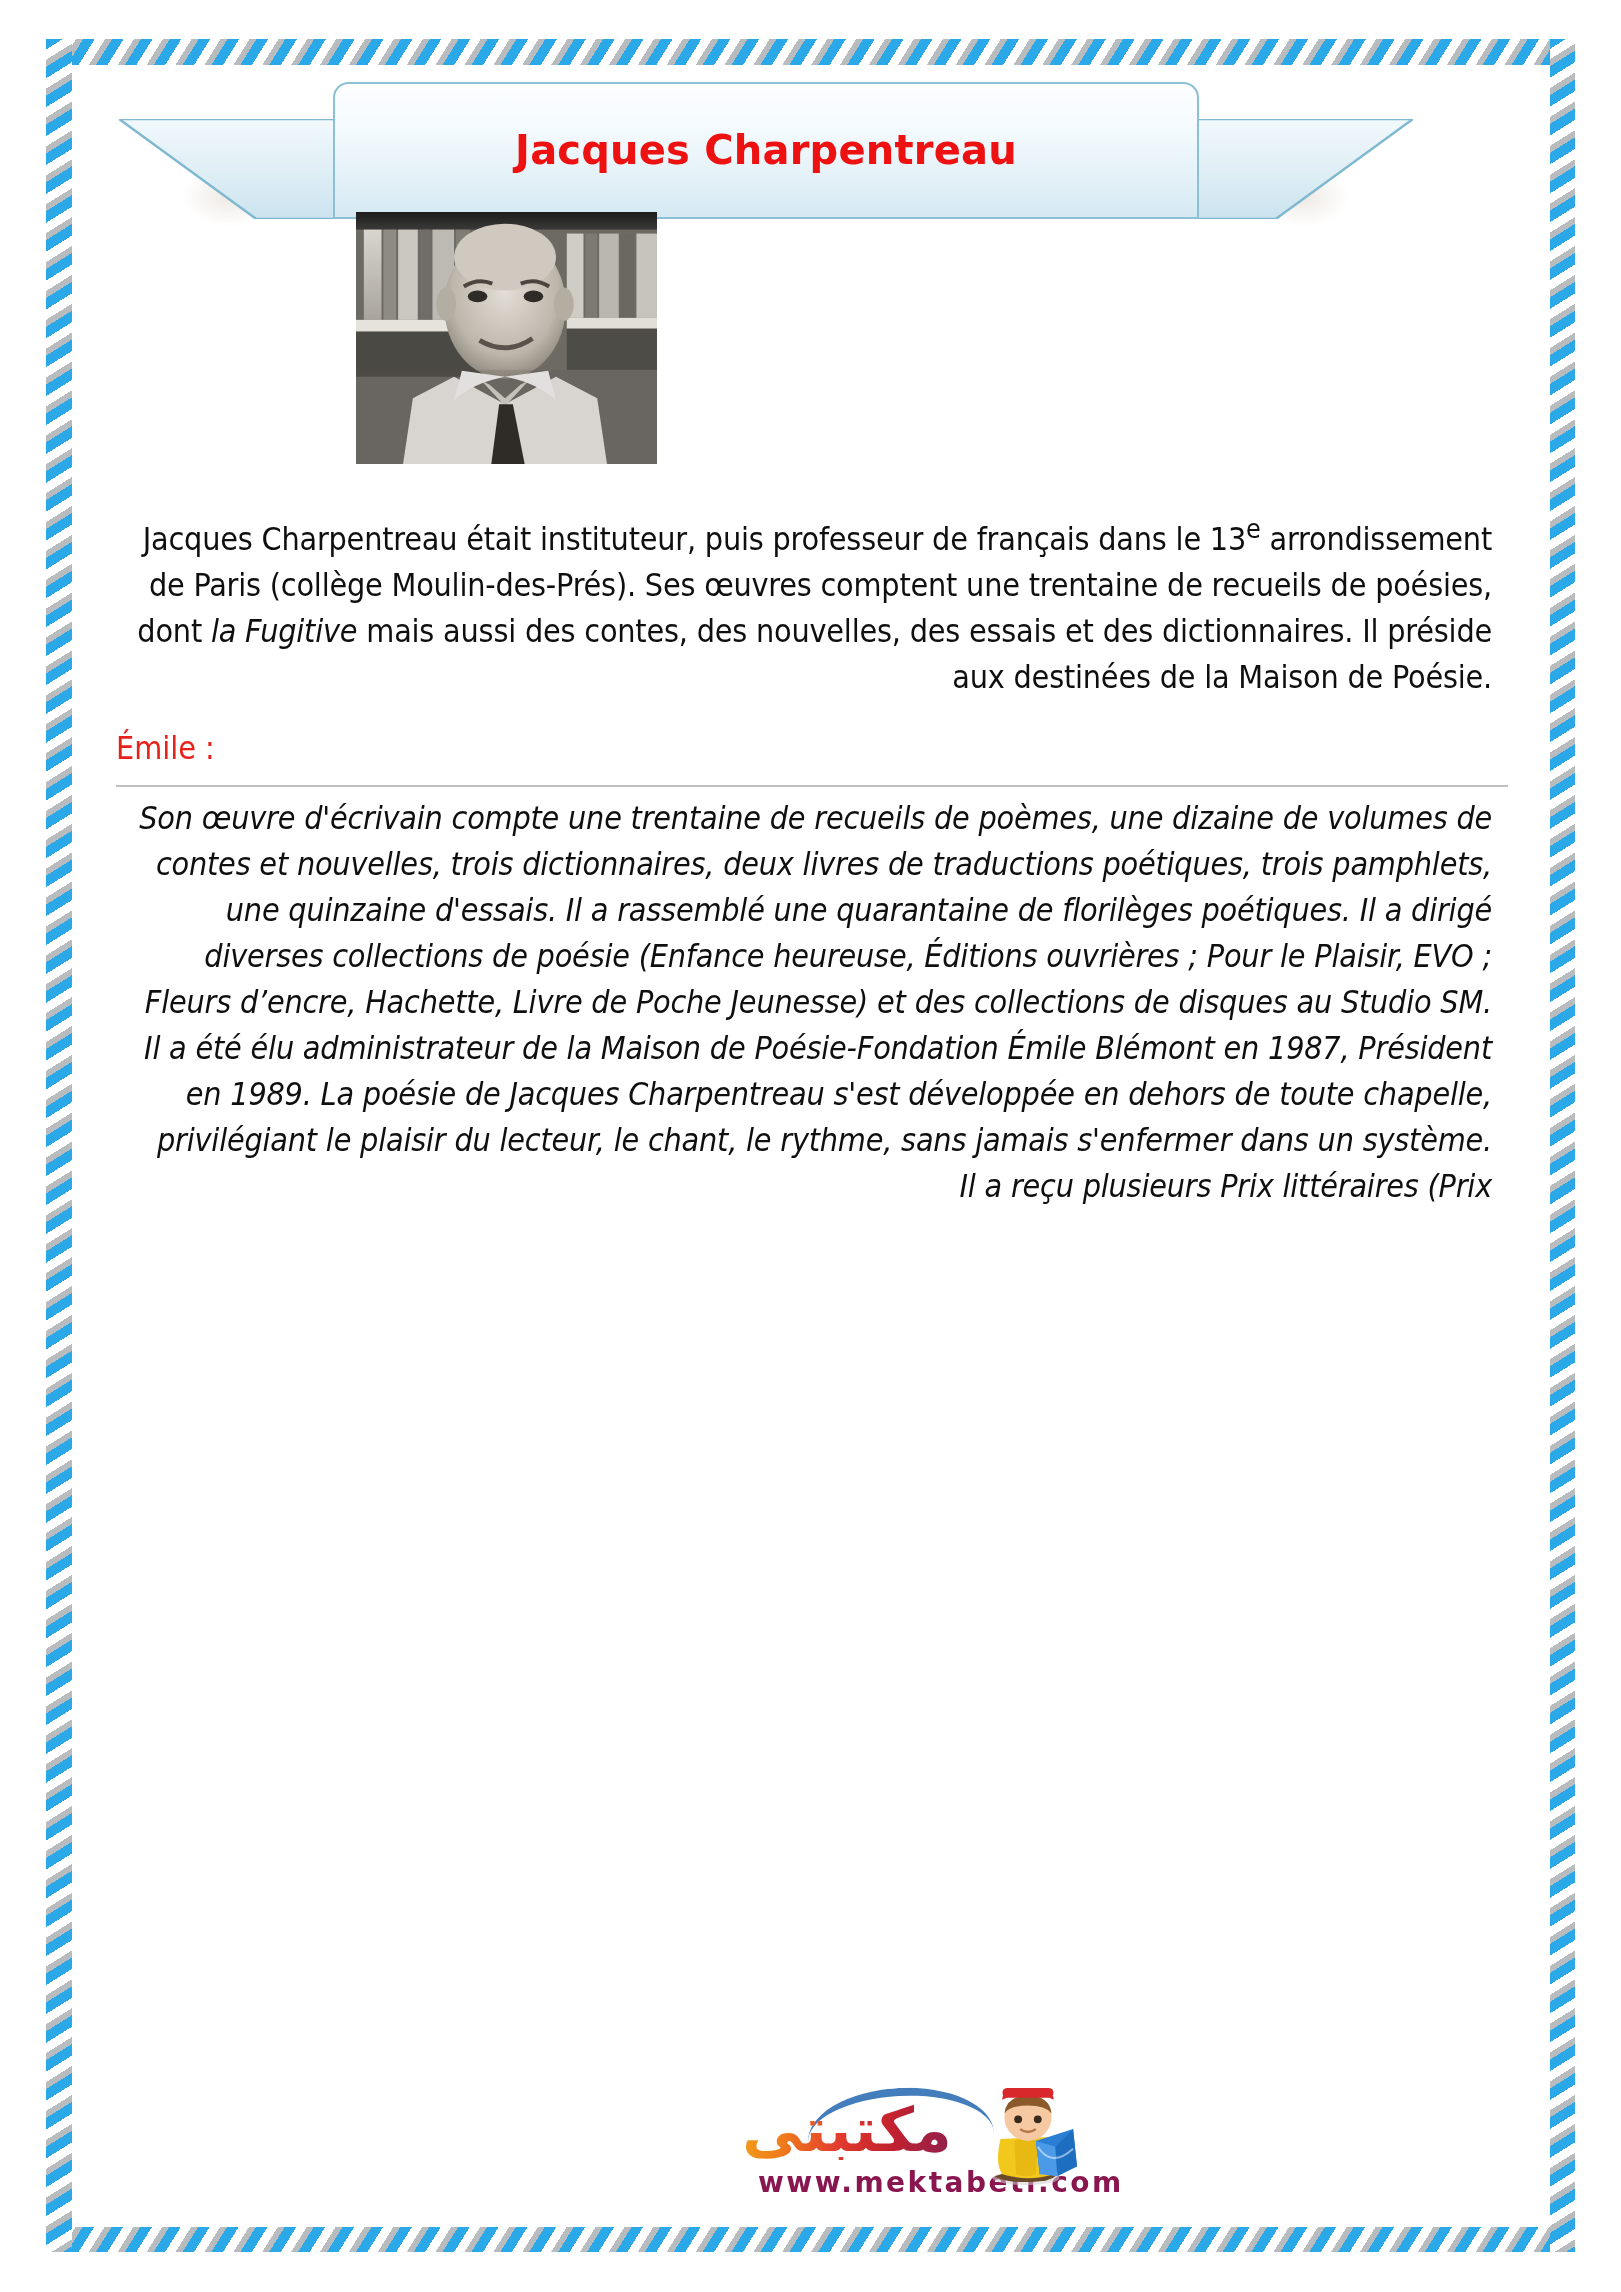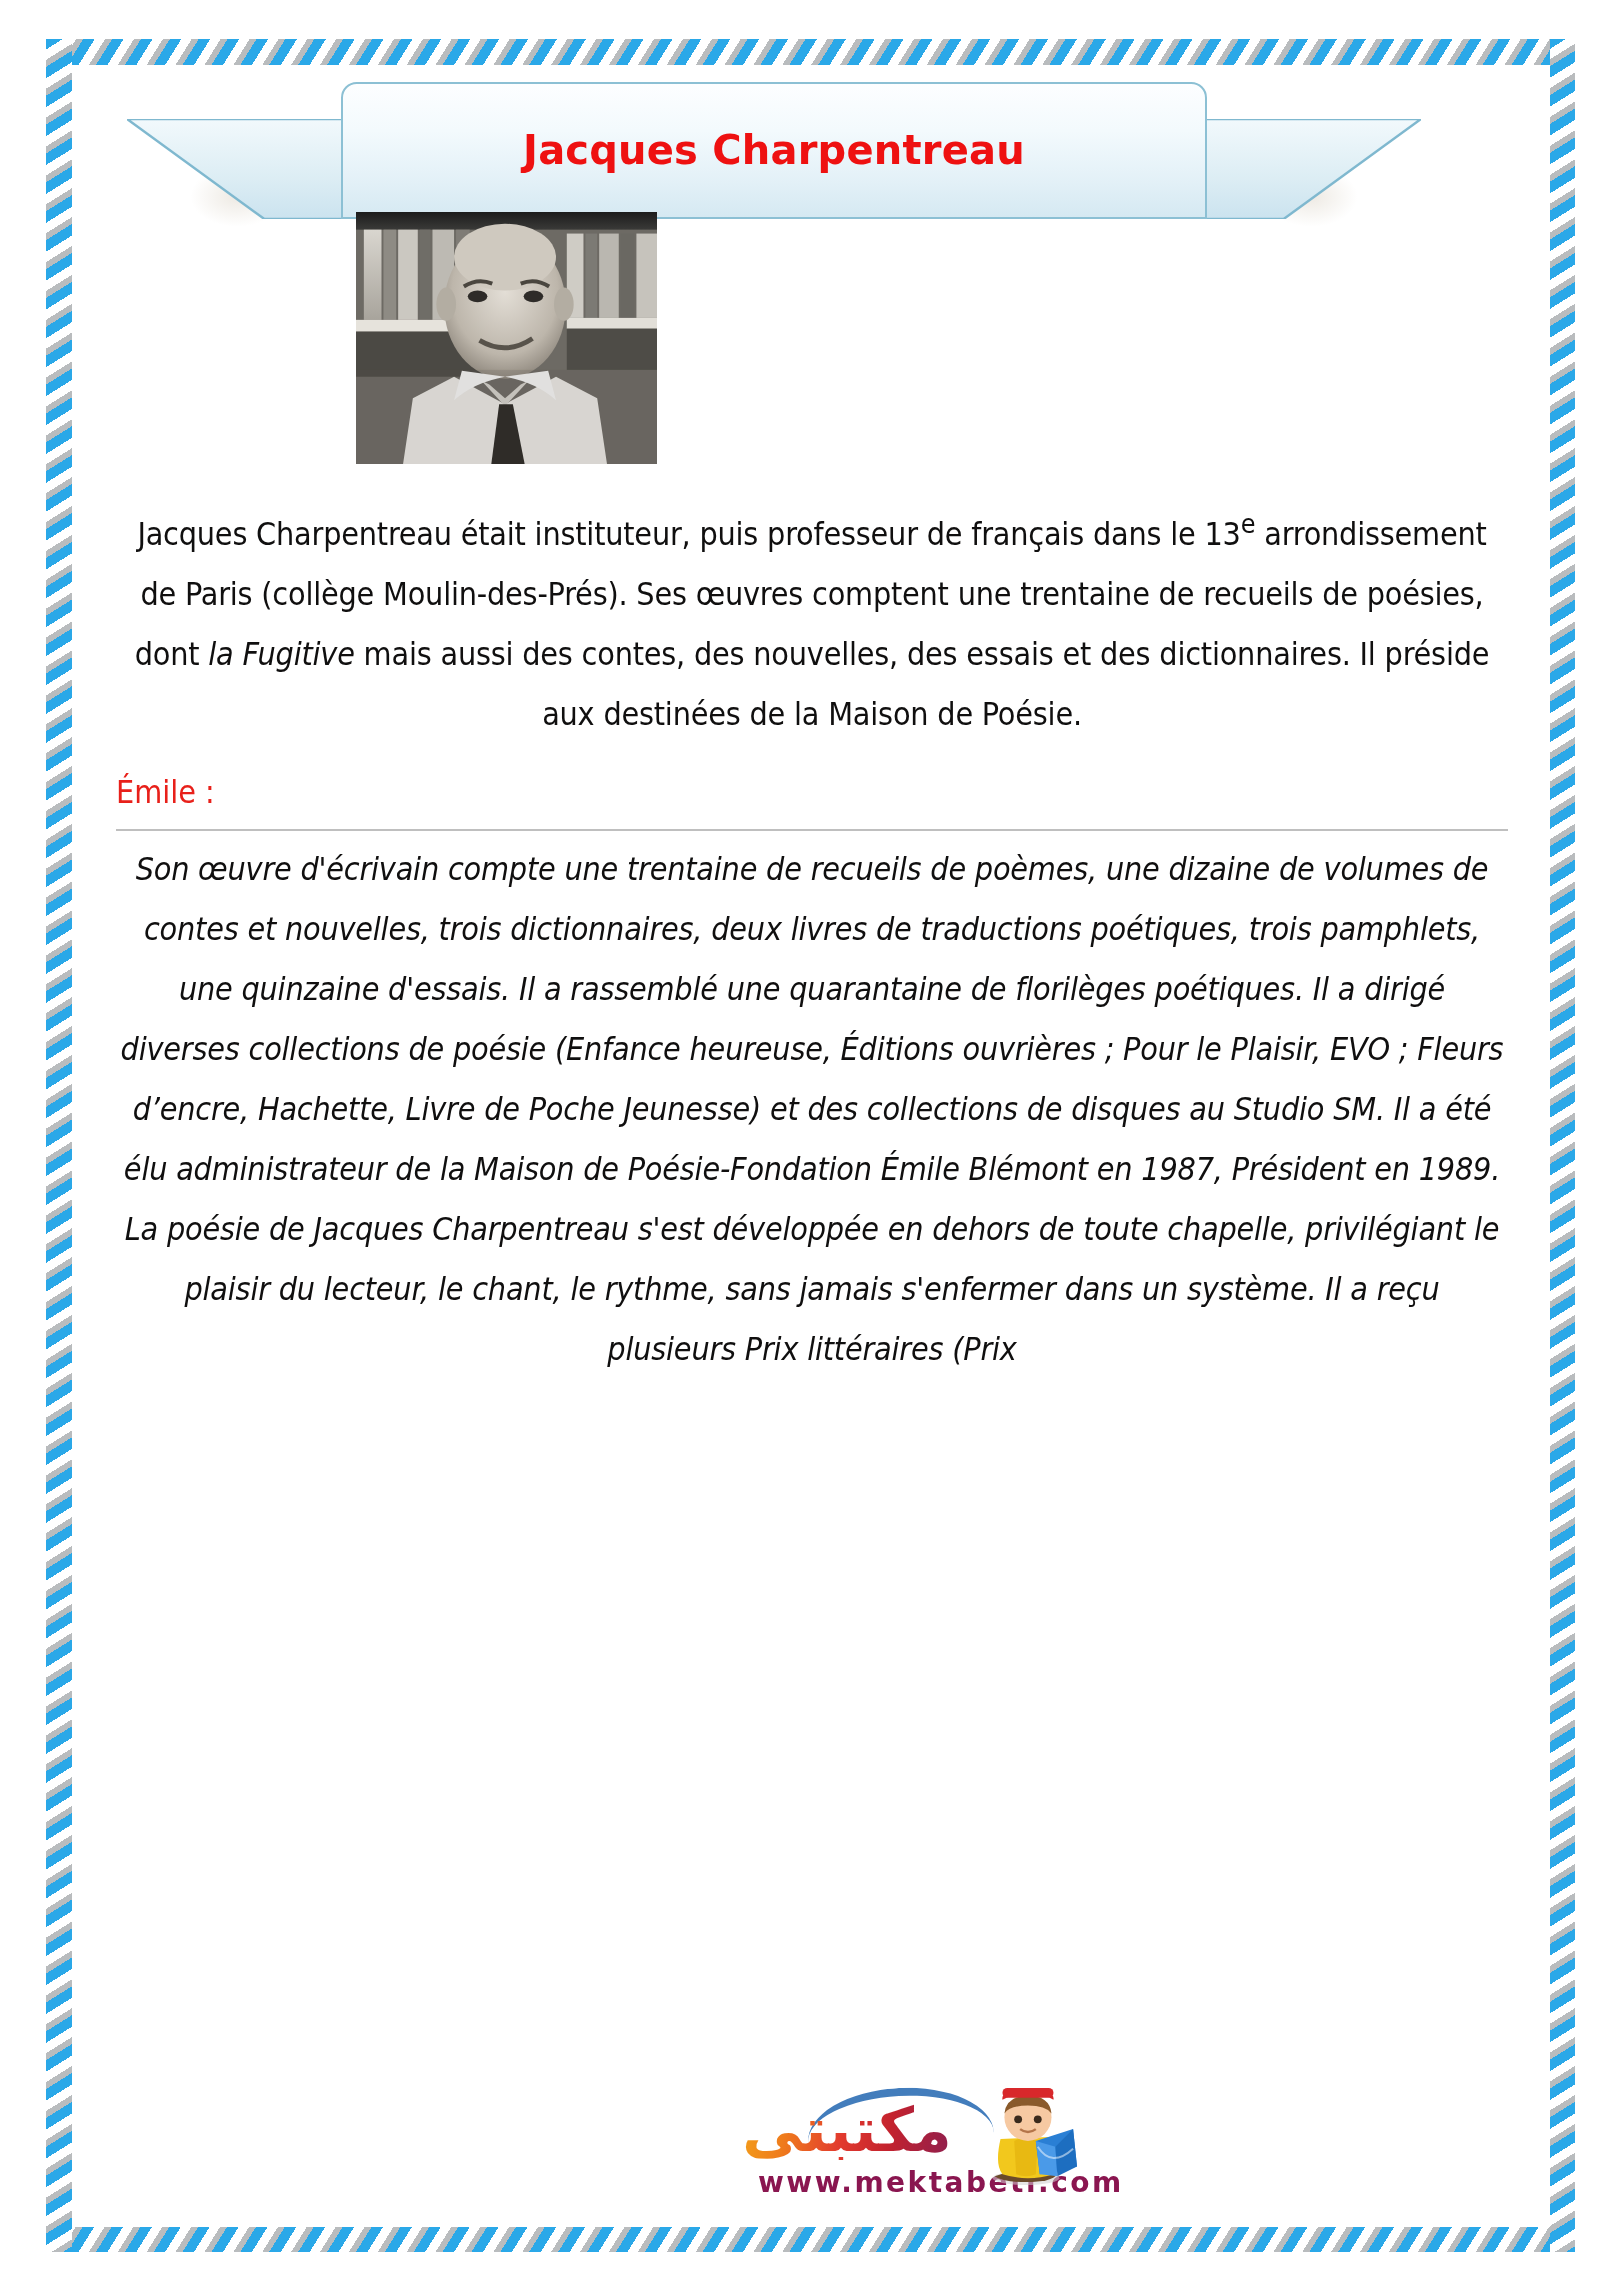--- a/index.html
+++ b/index.html
@@ -67,21 +67,21 @@
     left: 72px;
     top: 65px;
     width: 1478px;
     height: 2162px;
     background: #ffffff;
   }
 
   
   .banner {
     position: absolute;
-    left: 55px;
+    left: 47px;
     top: 16.7px;
     width: 1294px;
     height: 137px;
     text-align: center;
   }
   .banner-wing-line {
     position: absolute;
     top: 37px;
     width: 257px;
     height: 100px;
@@ -132,25 +132,25 @@
   
   .text-col {
     position: absolute;
     left: 44px;
     top: 425px;
     width: 1392px;
   }
   .para {
     font-family: "DejaVu Sans Condensed", "Liberation Sans Narrow", "Liberation Sans", sans-serif;
     font-size: 32px;
-    line-height: 60px;
+    line-height: 46px;
     color: #100f0f;
     letter-spacing: -0.2px;
-    margin: 4px;
-    text-align: center;
+    margin: 16px;
+    text-align: right;
     white-space: normal;
   }
   .para em { font-style: italic; }
 
   .section-head {
     font-family: "DejaVu Sans Condensed", "Liberation Sans Narrow", "Liberation Sans", sans-serif;
     font-size: 32px;
     line-height: 62px;
     color: #e8201a;
     margin: 17.6px 0 0 0;

